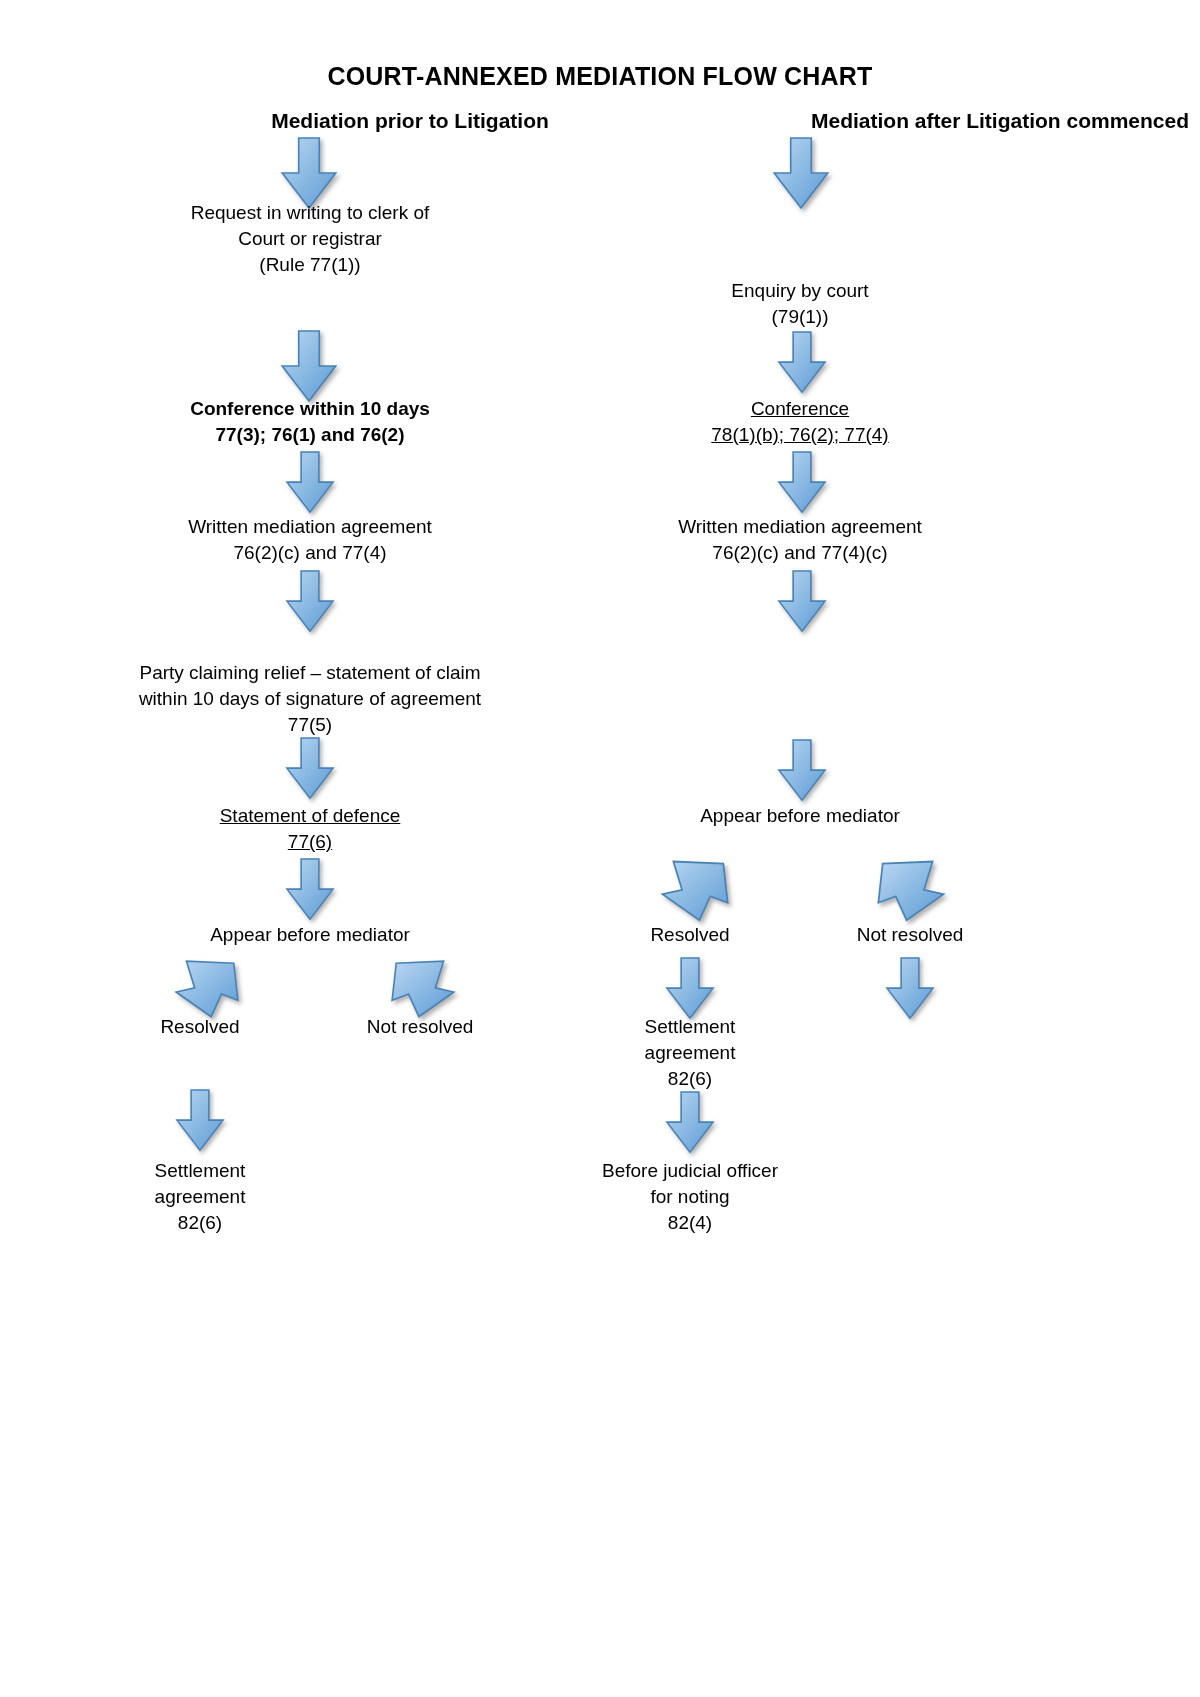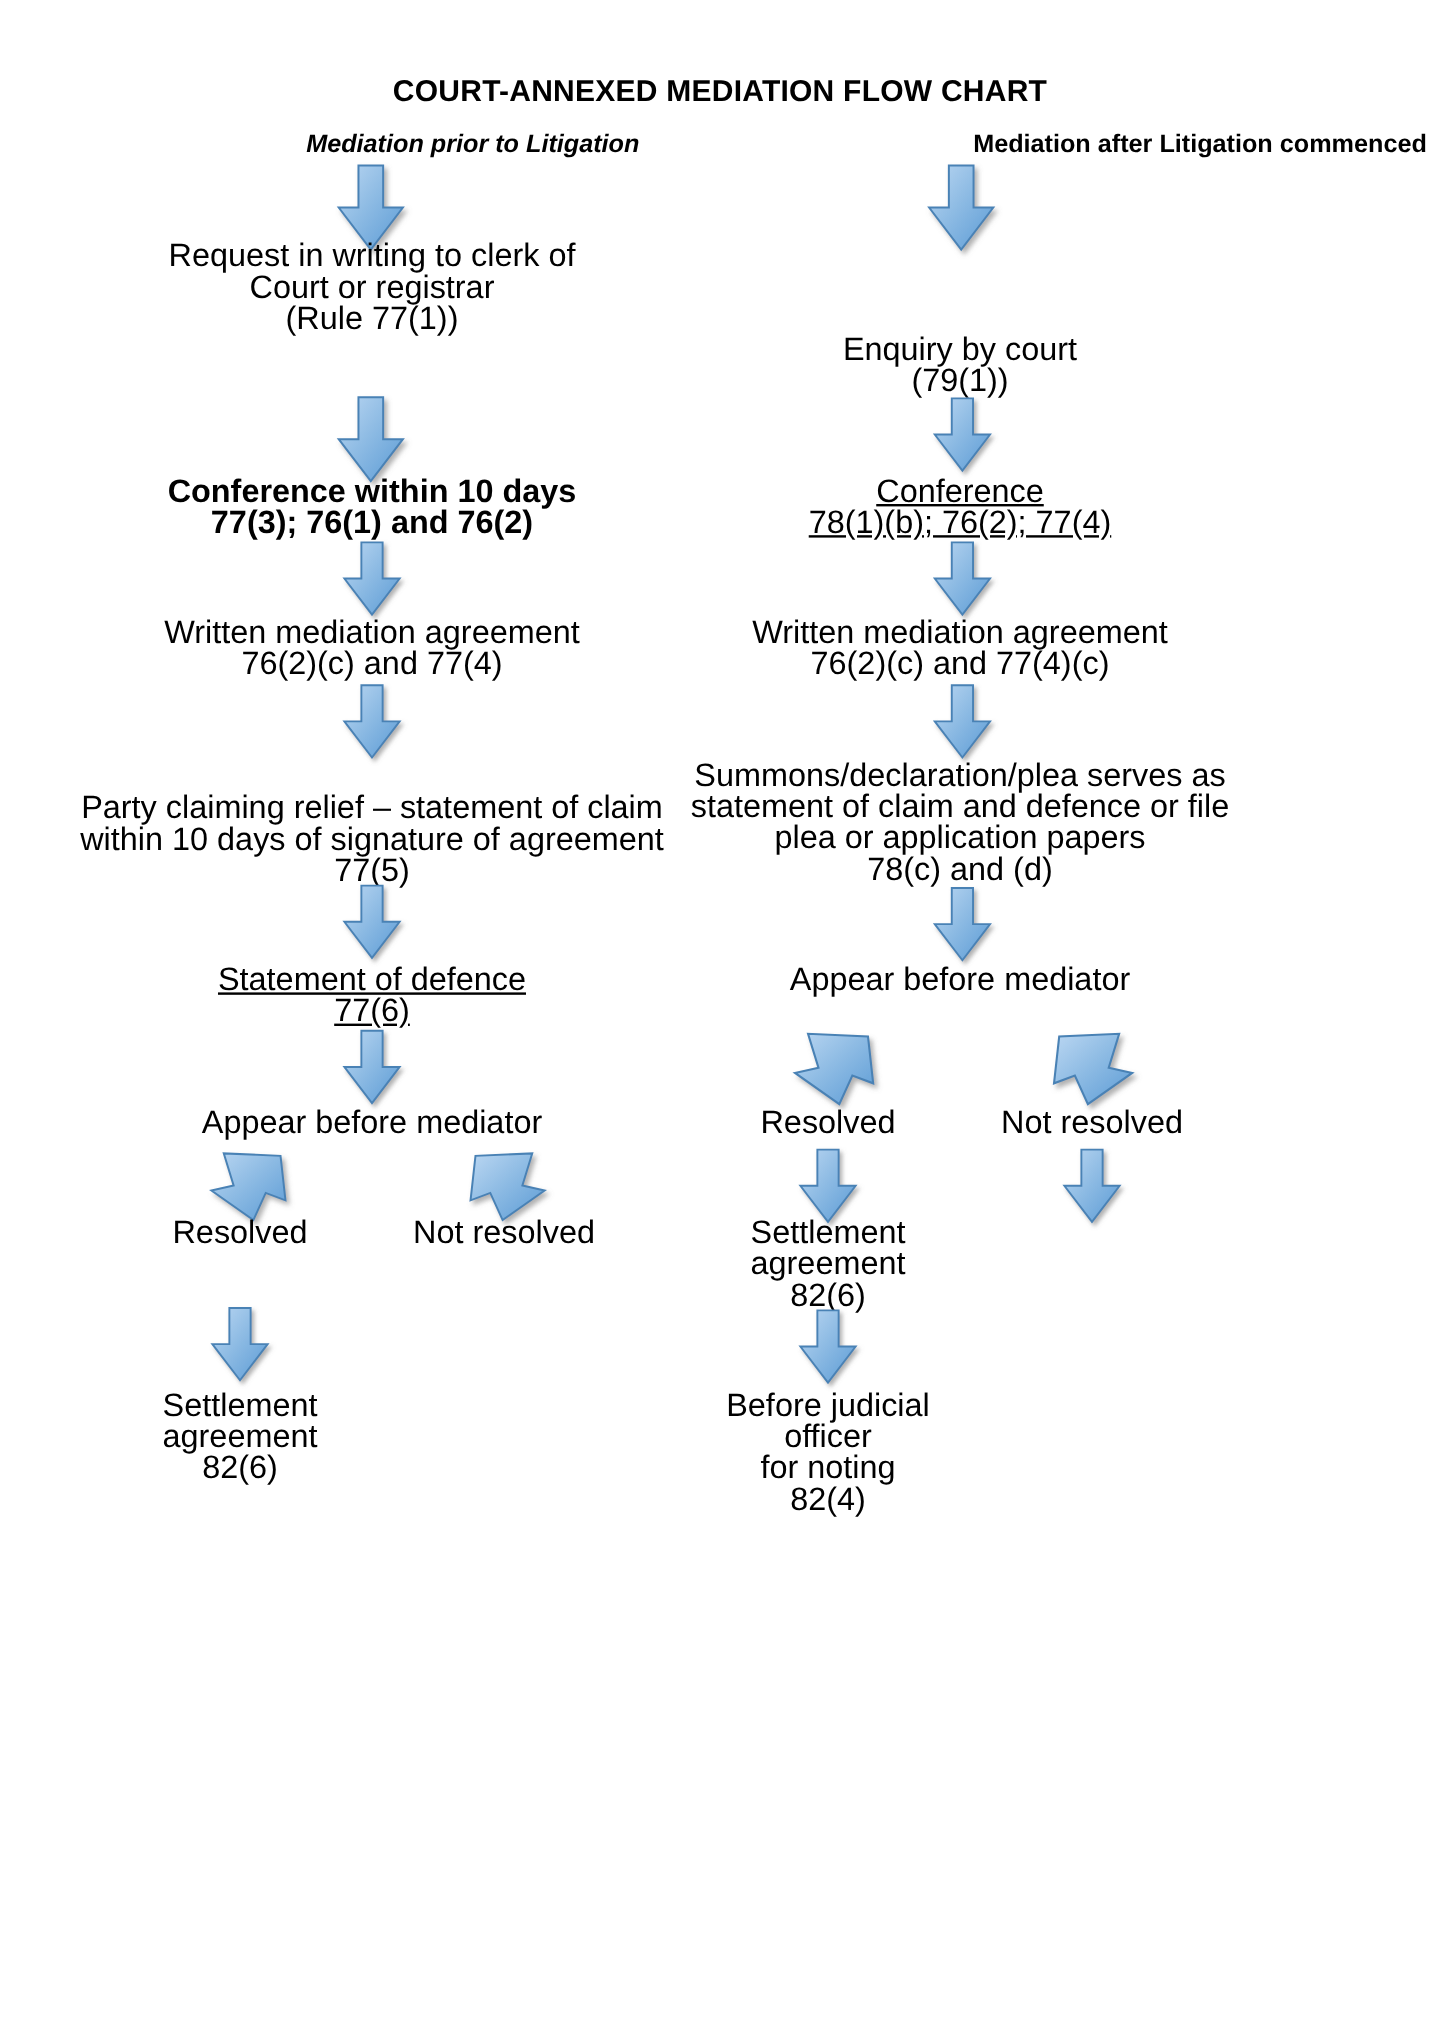--- a/index.html
+++ b/index.html
@@ -30,27 +30,27 @@
     font-weight: bold;
     letter-spacing: 0.2px;
   }
   .col-header {
     position: absolute;
     font-size: 21px;
     font-weight: bold;
     text-align: center;
     top: 109px;
   }
-  .col-header.left  { left: 44px;  width: 700px; font-style: italic; }
+  .col-header.left  { left: 60px;  width: 700px; }
   .col-header.right { left: 440px; width: 1120px; }
 
   .node {
     position: absolute;
     text-align: center;
-    font-size: 27px;
+    font-size: 19px;
     line-height: 26px;
     white-space: pre-line;
   }
 
   
   .arrow {
     position: absolute;
     line-height: 0;
   }
   .arrow svg { display: block; overflow: visible; }
@@ -191,24 +191,20 @@
 
   <div class="node" style="left:550px; top:514px; width:500px;">Written mediation agreement
 76(2)(c) and 77(4)(c)</div>
 
   <div class="arrow" style="left:775px; top:571px;">
     <svg width="54" height="62" viewBox="0 0 60 70">
       <use href="#down-arrow-shape" fill="url(#agrad)" stroke="#4A82B5" stroke-width="1.8" filter="url(#ashadow)"></use>
     </svg>
   </div>
 
-  <div class="node" style="left:545px; top:633px; width:510px;">Summons/declaration/plea serves as
-statement of claim and defence or file
-plea or application papers
-78(c) and (d)</div>
 
   <div class="arrow" style="left:775px; top:740px;">
     <svg width="54" height="62" viewBox="0 0 60 70">
       <use href="#down-arrow-shape" fill="url(#agrad)" stroke="#4A82B5" stroke-width="1.8" filter="url(#ashadow)"></use>
     </svg>
   </div>
 
   <div class="node" style="left:550px; top:803px; width:500px;">Appear before mediator</div>
 
   <div class="arrow" style="left:656px; top:855px;">

